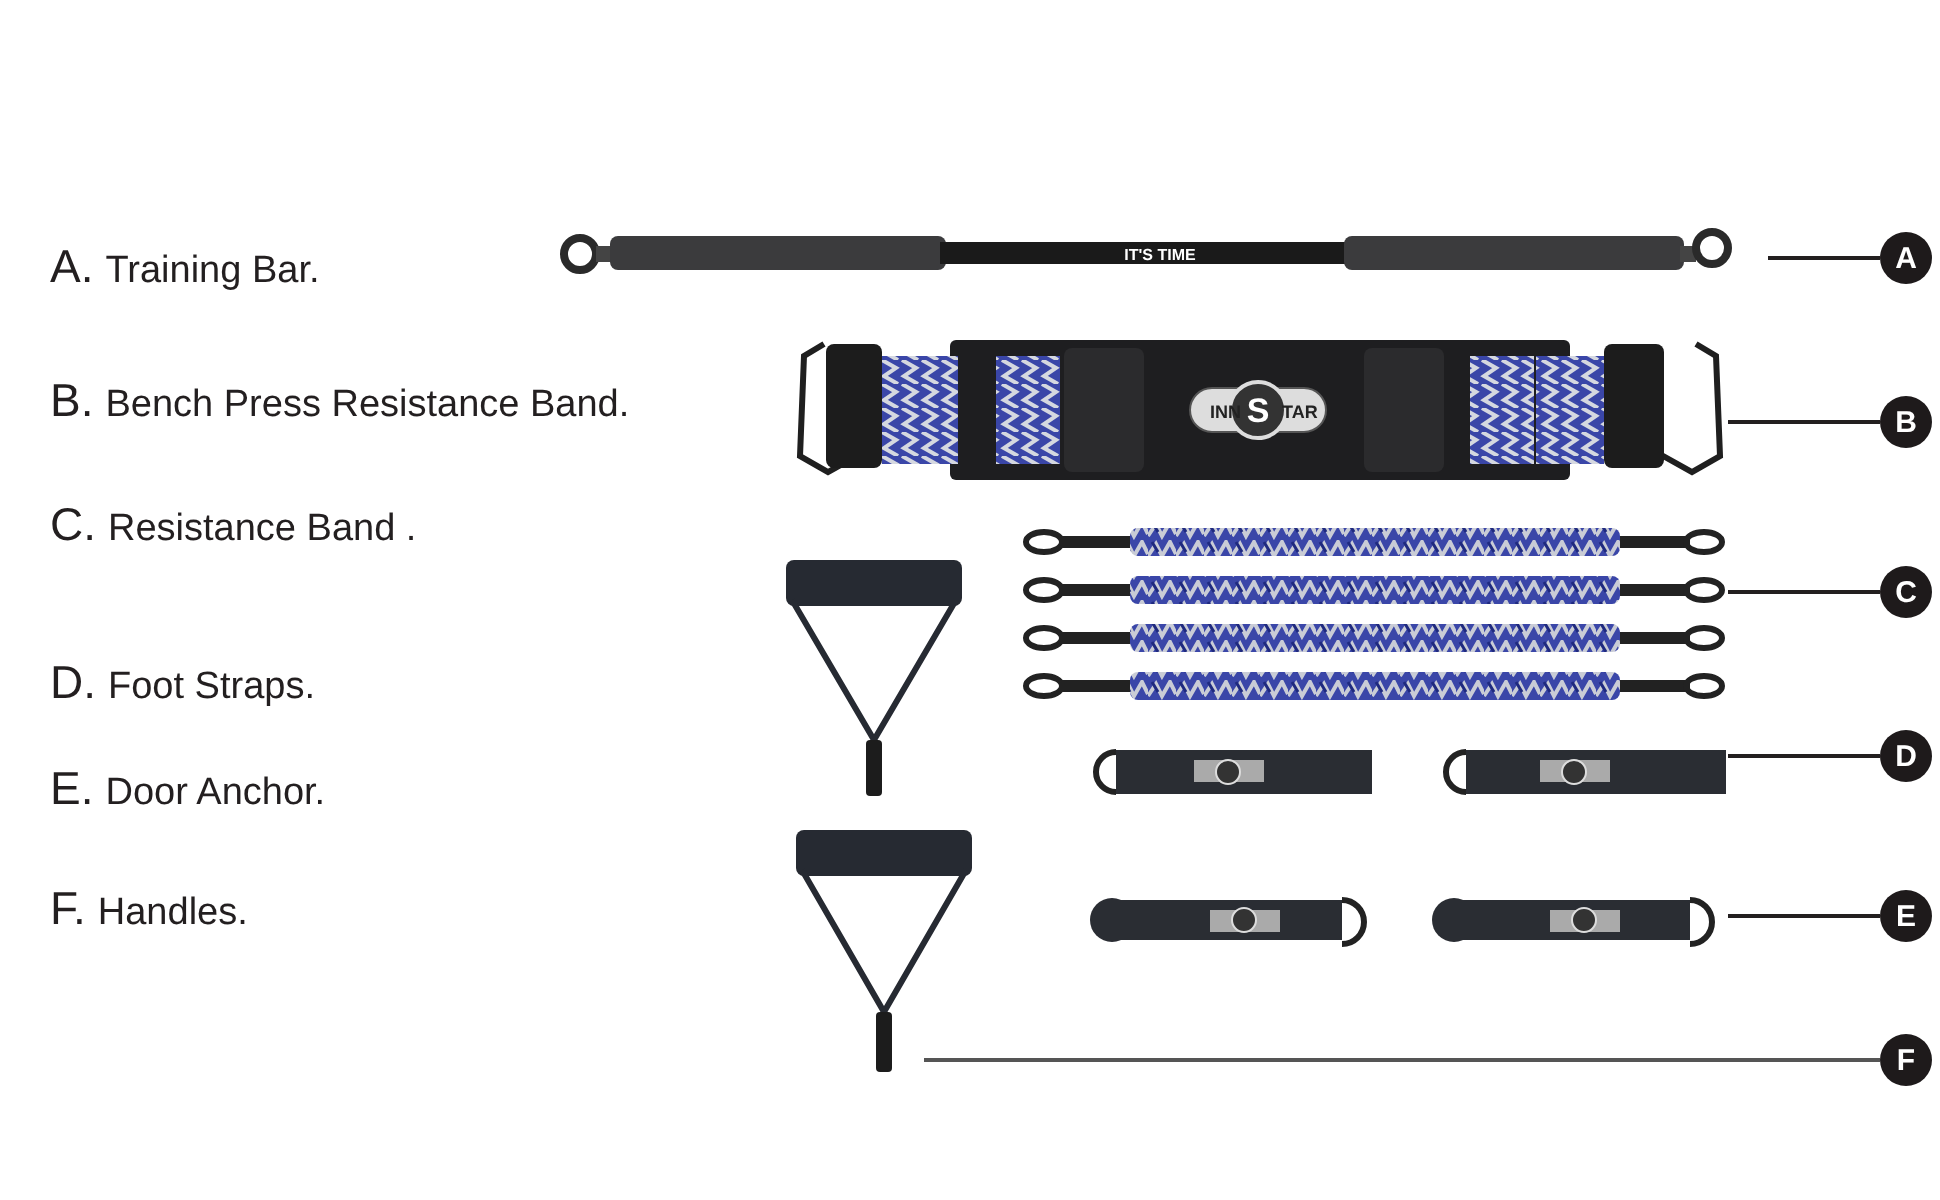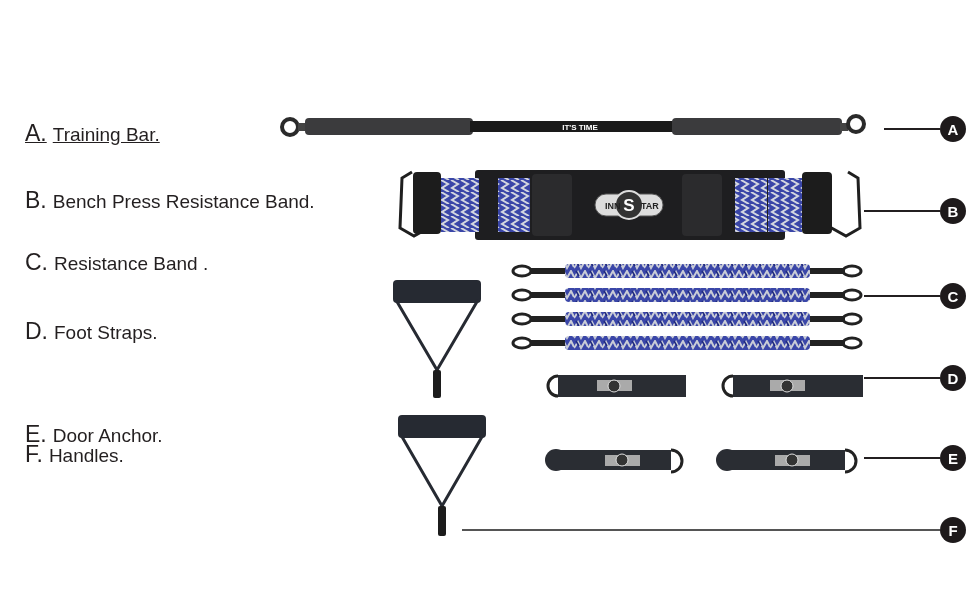--- a/index.html
+++ b/index.html
@@ -16,33 +16,33 @@
     background: #1e1a1b; color: #fff;
     font-weight: bold; font-size: 15px;
     display: flex; align-items: center; justify-content: center;
   }
 
   svg { position: absolute; left: 0; top: 0; }
 </style>
 </head>
 <body>
 
-<div class="legend-item" style="top:120px;text-decoration:underline;">
+<div class="legend-item" style="top:120px;">
   <span class="letter">A.</span><span>Training Bar.</span>
 </div>
 <div class="legend-item" style="top:187px;">
   <span class="letter">B.</span><span>Bench Press Resistance Band.</span>
 </div>
 <div class="legend-item" style="top:249px;text-align:center;">
   <span class="letter">C.</span><span>Resistance Band .</span>
 </div>
-<div class="legend-item" style="top:318px;">
+<div class="legend-item" style="top:328px;">
   <span class="letter">D.</span><span>Foot Straps.</span>
 </div>
-<div class="legend-item" style="top:381px;margin-top:40px;">
+<div class="legend-item" style="top:381px;">
   <span class="letter">E.</span><span>Door Anchor.</span>
 </div>
 <div class="legend-item" style="top:441px;text-align:right;">
   <span class="letter">F.</span><span>Handles.</span>
 </div>
 
 <svg width="970" height="600" viewBox="0 0 970 600">
   <defs>
     <pattern id="bandPat" width="14" height="10" patternUnits="userSpaceOnUse">
       <rect width="14" height="10" fill="#3a46a8"></rect>

